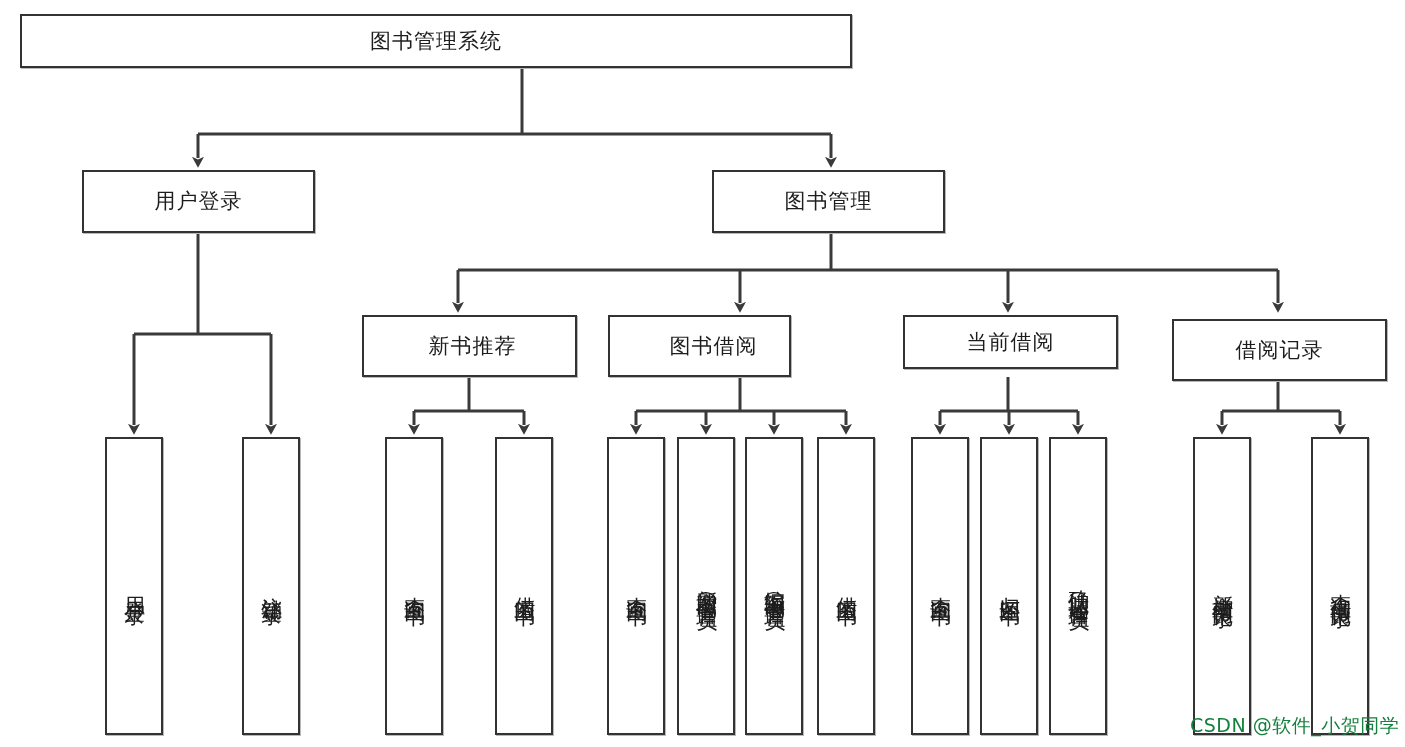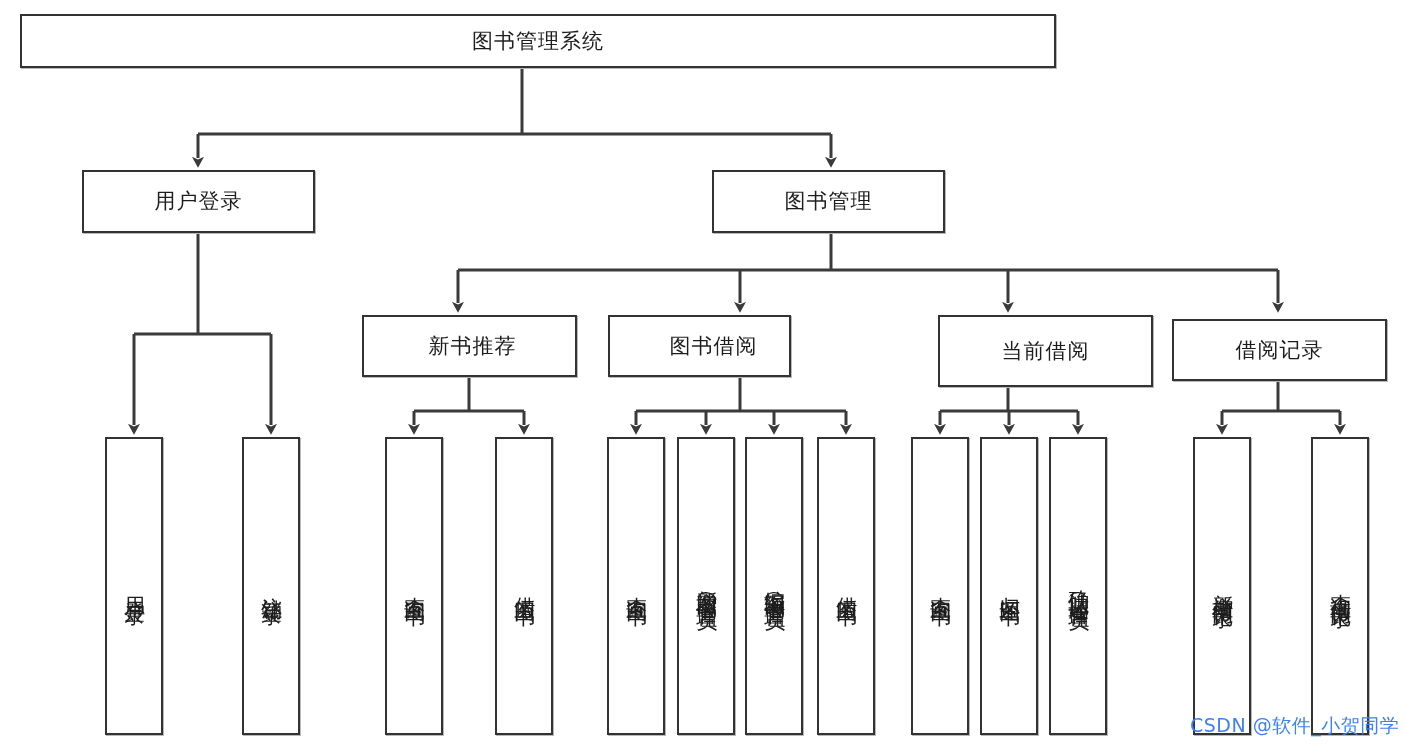--- a/index.html
+++ b/index.html
@@ -53,21 +53,21 @@
     position:absolute;
     left:0; top:0;
     width:1405px;
     height:747px;
     pointer-events:none;
   }
   
   #watermark{
     position:absolute;
     font-size:19px;
-    color:#3b82f6;
+    color:#15803d;
     letter-spacing:0.5px;
     white-space:nowrap;
     font-family:"DejaVu Sans","Liberation Sans",sans-serif;
   }
 </style>
 </head>
 <body>
 
 <div id="canvas">
 
@@ -116,41 +116,41 @@
       <path d="M1009,411 L1009,425" marker-end="url(#arrow)"></path>
       <path d="M1078,411 L1078,425" marker-end="url(#arrow)"></path>
 
       <path d="M1278,377 L1278,411"></path>
       <path d="M1222,411 L1340,411"></path>
       <path d="M1222,411 L1222,425" marker-end="url(#arrow)"></path>
       <path d="M1340,411 L1340,425" marker-end="url(#arrow)"></path>
     </g>
   </svg>
 
-  <div class="node" style="left:20px; top:14px; width:1036px; height:54px;align-items:center;">
+  <div class="node" style="left:20px; top:14px; width:832px; height:54px;align-items:center;">
     <span class="label">图书管理系统</span>
   </div>
 
   <div class="node" style="left:82px; top:170px; width:233px; height:63px;">
     <span class="label">用户登录</span>
   </div>
 
   <div class="node" style="left:712px; top:170px; width:233px; height:63px;font-family:Liberation Serif, serif;">
     <span class="label">图书管理</span>
   </div>
 
   <div class="node" style="left:362px; top:315px; width:215px; height:62px;padding-left:6px;">
     <span class="label">新书推荐</span>
   </div>
 
   <div class="node" style="left:608px; top:315px; width:183px; height:62px;padding-left:28px;">
     <span class="label">图书借阅</span>
   </div>
 
-  <div class="node" style="left:938px; top:315px; width:215px; height:72px;">
+  <div class="node" style="left:903px; top:315px; width:215px; height:54px;">
     <span class="label">当前借阅</span>
   </div>
 
   <div class="node" style="left:1172px; top:319px; width:215px; height:62px;">
     <span class="label">借阅记录</span>
   </div>
 
   <div class="node leaf" style="left:105px; top:437px; width:58px; height:298px;">
     <span class="label">用户登录</span>
   </div>

